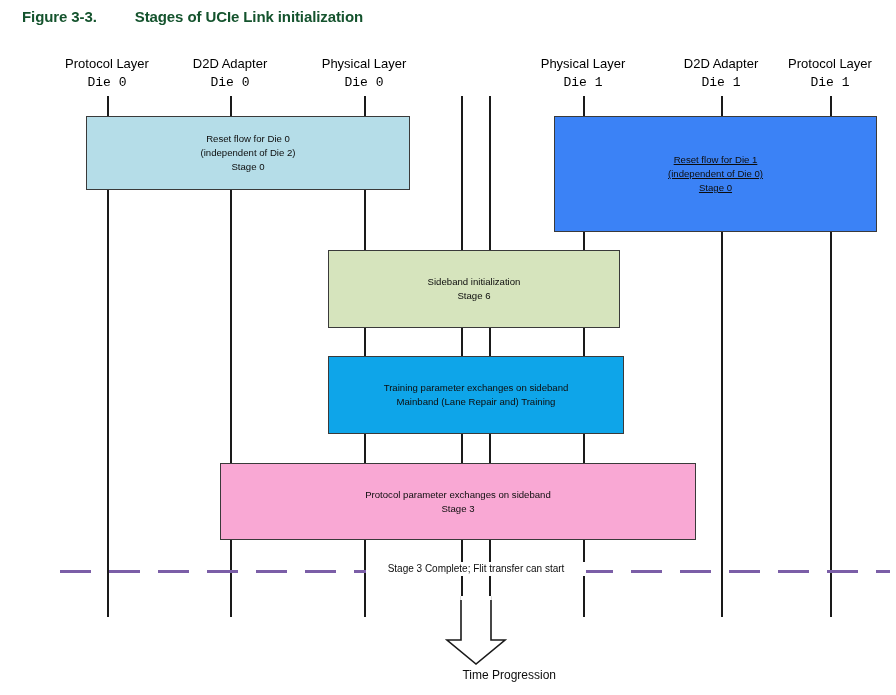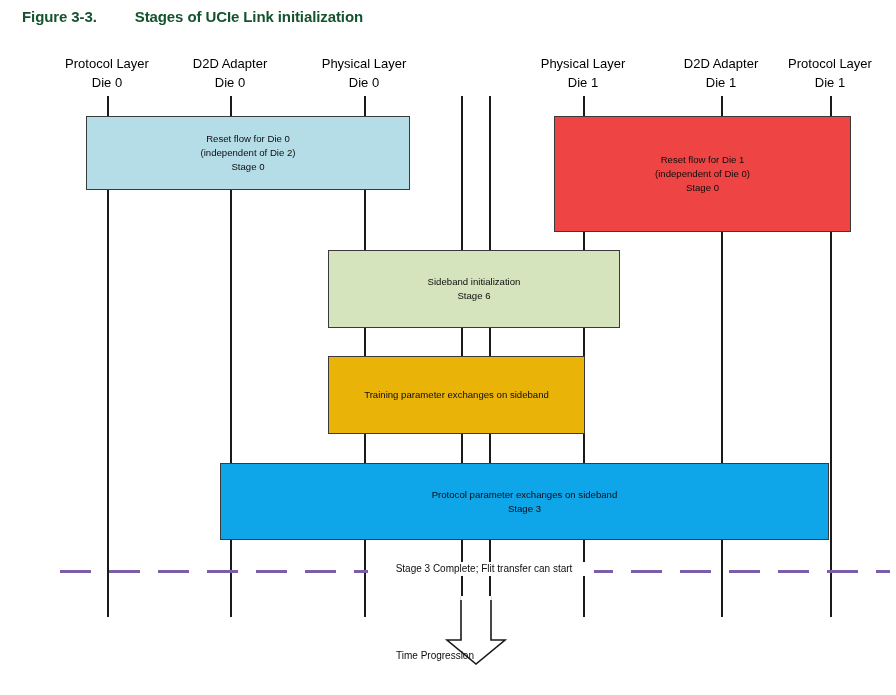--- a/index.html
+++ b/index.html
@@ -41,21 +41,21 @@
   
   .column-header {
     position: absolute;
     text-align: center;
     font-size: 13px;
     line-height: 19px;
     color: #000000;
     white-space: nowrap;
   }
   .column-header .hdr-line1 { display: block; }
-  .column-header .hdr-line2 { display: block; }
+  .column-header .hdr-line2 { display: block; font-family: Liberation Mono, monospace; }
 
   
   .lifeline {
     position: absolute;
     width: 1.6px;
     background: #1a1a1a;
   }
 
   
   .stage-box {
@@ -98,38 +98,37 @@
     position: absolute;
     left: 306px;
     top: -3px;
     width: 220px;
     text-align: center;
     font-size: 10px;
     line-height: 14px;
     color: #0d0d0d;
     white-space: nowrap;
     background: #ffffff;
-    margin-left: 8px;
   }
 
   
   #time-progression-arrow {
     position: absolute;
     left: 440px;
     top: 596px;
     width: 72px;
     height: 72px;
   }
   #time-progression-label {
     position: absolute;
     left: 396px;
-    top: 650px;
+    top: 668px;
     width: 160px;
-    text-align: left;
-    font-size: 10px;
+    text-align: right;
+    font-size: 12px;
     color: #0d0d0d;
     white-space: nowrap;
   }
 
   
   #watermark {
     position: absolute;
     left: 728px;
     top: 703px;
     font-size: 12.5px;
@@ -188,39 +187,40 @@
     </div>
 
   <div id="stage-group">
       <div class="stage-box" style="left: 86px; top: 116px; width: 324px; height: 74px; background: rgb(181, 221, 232);">
         <div class="stage-text">
           <span>Reset flow for Die 0</span>
           <span>(independent of Die 2)</span>
           <span>Stage 0</span>
         </div>
       </div>
-      <div class="stage-box" style="left: 554px; top: 116px; width: 297px; height: 116px; background: #ef4444;">
+      <div class="stage-box" style="left: 554px; top: 116px; width: 323px; height: 116px; background: #3b82f6; text-decoration: underline;">
         <div class="stage-text">
           <span>Reset flow for Die 1</span>
           <span>(independent of Die 0)</span>
           <span>Stage 0</span>
         </div>
       </div>
       <div class="stage-box" style="left: 328px; top: 250px; width: 292px; height: 78px; background: rgb(214, 228, 189);">
         <div class="stage-text">
           <span>Sideband initialization</span>
           <span>Stage 6</span>
         </div>
       </div>
-      <div class="stage-box" style="left: 328px; top: 356px; width: 257px; height: 78px; background: #eab308;">
+      <div class="stage-box" style="left: 328px; top: 356px; width: 296px; height: 78px; background: #0ea5e9;">
         <div class="stage-text">
           <span>Training parameter exchanges on sideband</span>
-        </div>
-      </div>
-      <div class="stage-box" style="left: 220px; top: 463px; width: 609px; height: 77px; background: #0ea5e9;">
+          <span>Mainband (Lane Repair and) Training</span>
+        </div>
+      </div>
+      <div class="stage-box" style="left: 220px; top: 463px; width: 476px; height: 77px; background: #f9a8d4;">
         <div class="stage-text">
           <span>Protocol parameter exchanges on sideband</span>
           <span>Stage 3</span>
         </div>
       </div>
     </div>
 
   <div id="stage3-complete-marker">
     <div class="dash-left"></div>
     <div class="dash-right"></div>

